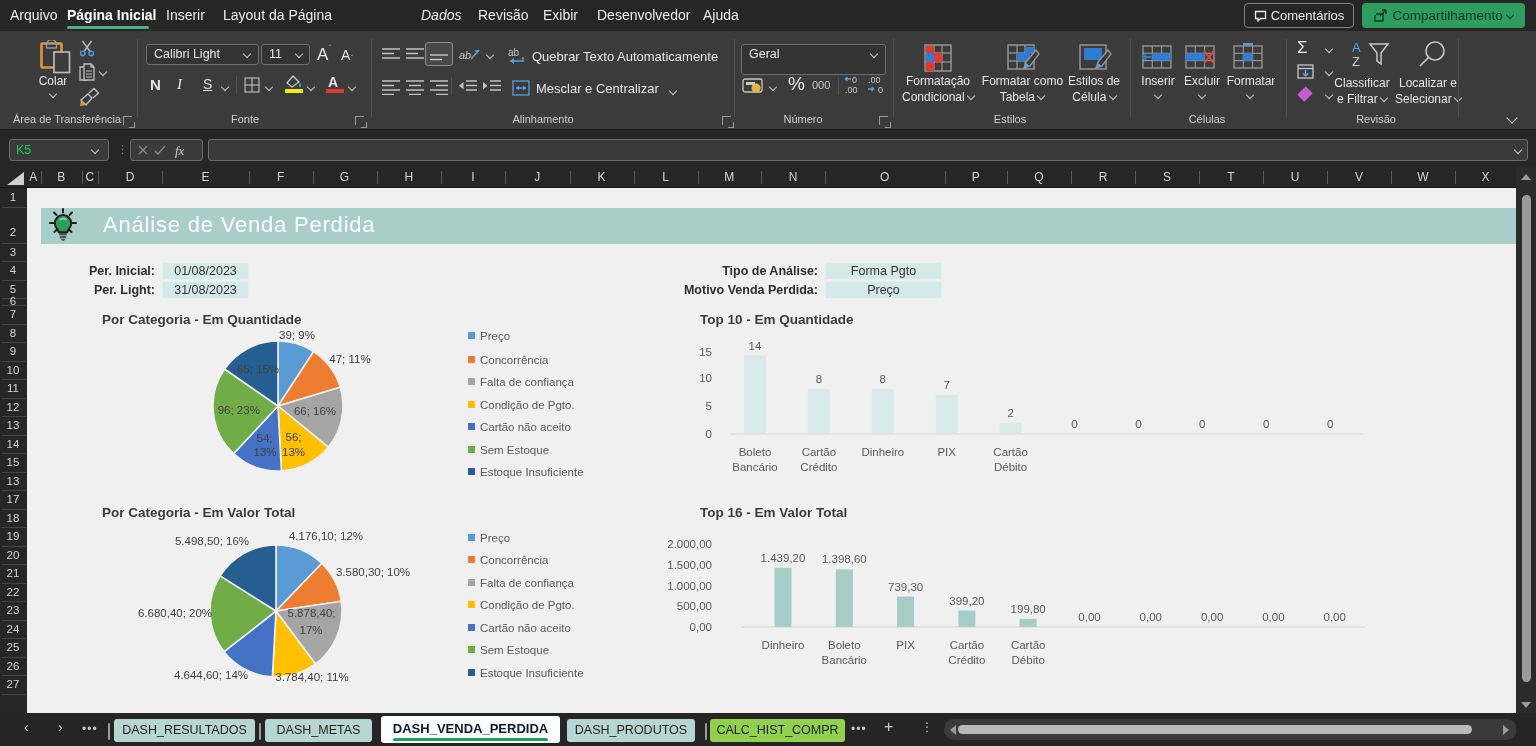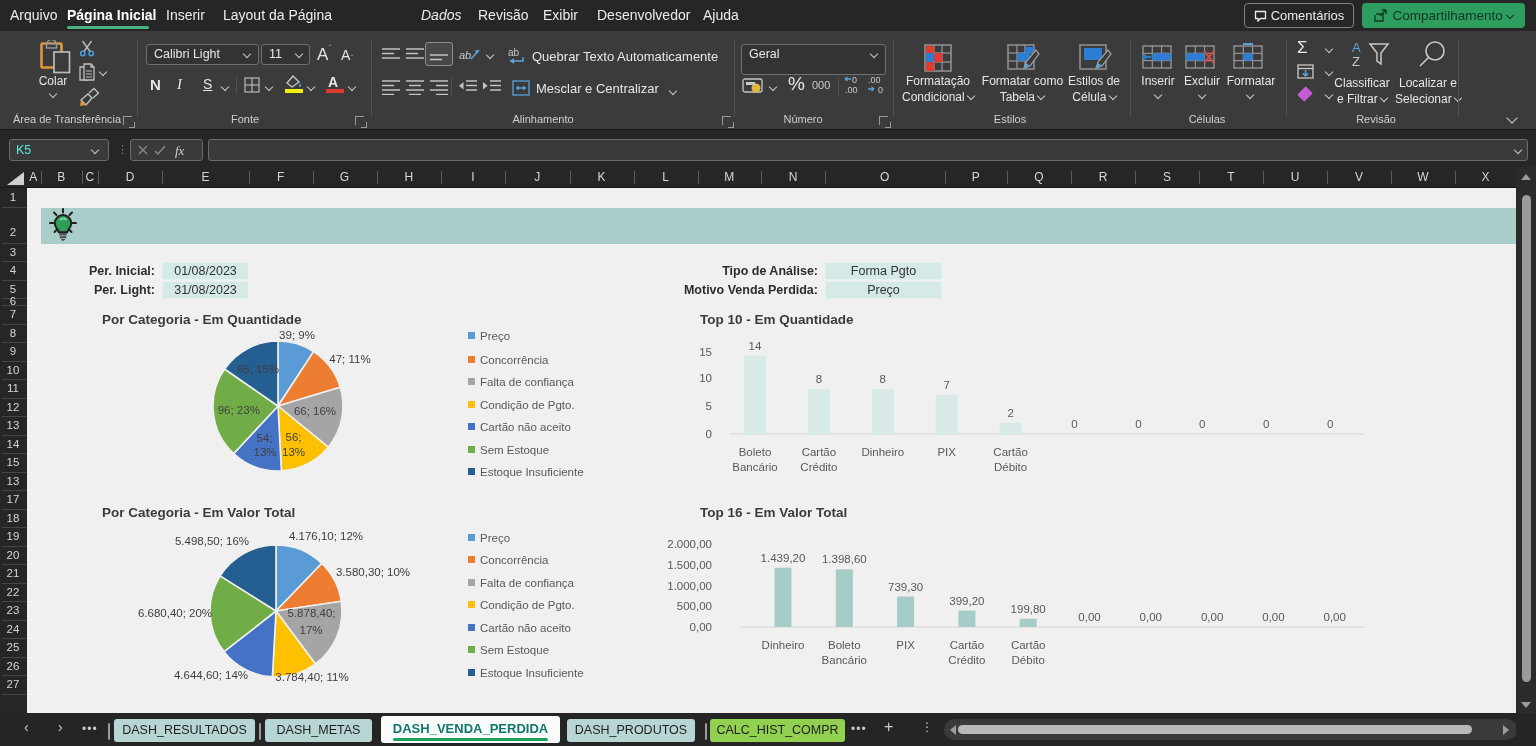--- a/index.html
+++ b/index.html
@@ -15,21 +15,21 @@
 .gsep{position:absolute;top:8px;width:1px;height:78px;background:#4f4f4f;}
 .glabel{position:absolute;top:82px;height:16px;font-size:11px;color:#cfcfcf;text-align:center;}
 .launcher{position:absolute;top:85px;width:9px;height:9px;border-left:1px solid #9a9a9a;border-top:1px solid #9a9a9a;}
 .launcher:after{content:"";position:absolute;right:-3px;bottom:-3px;width:5px;height:5px;border-right:1.5px solid #9a9a9a;border-bottom:1.5px solid #9a9a9a;}
 .rtext{position:absolute;color:#e6e6e6;font-size:13px;white-space:nowrap;}
 .rtextc{position:absolute;color:#e6e6e6;font-size:12px;white-space:nowrap;text-align:center;}
 .combo{position:absolute;background:#333333;border:1px solid #707070;border-radius:3px;color:#e8e8e8;font-size:12.5px;}
 .chev{display:inline-block;width:6px;height:6px;border-right:1.3px solid #c8c8c8;border-bottom:1.3px solid #c8c8c8;transform:rotate(45deg);vertical-align:2px;}
 .chevabs{position:absolute;width:6px;height:6px;border-right:1.3px solid #c8c8c8;border-bottom:1.3px solid #c8c8c8;transform:rotate(45deg);}
 #fbar{position:absolute;left:0;top:130px;width:1536px;height:37px;background:#262626;}
-#namebox{position:absolute;left:9px;top:9px;width:100px;height:22px;background:#3a3a3a;border:1px solid #6a6a6a;border-radius:3px;color:#5eead4;font-size:12.5px;line-height:20px;padding-left:6px;}
+#namebox{position:absolute;left:9px;top:9px;width:100px;height:22px;background:#3a3a3a;border:1px solid #6a6a6a;border-radius:3px;color:#22c55e;font-size:12.5px;line-height:20px;padding-left:6px;}
 #fxbox{position:absolute;left:130px;top:9px;width:73px;height:22px;background:#3a3a3a;border:1px solid #6a6a6a;border-radius:3px;color:#9a9a9a;}
 #finput{position:absolute;left:208px;top:9px;width:1320px;height:22px;background:#3a3a3a;border:1px solid #6a6a6a;border-radius:3px;}
 #colhead{position:absolute;left:0;top:167px;width:1516px;height:21px;background:#262626;border-bottom:1px solid #171717;}
 #colhead .cl{position:absolute;top:0;height:20px;line-height:20px;text-align:center;color:#d6d6d6;font-size:12px;}
 #colhead .cs{position:absolute;top:4px;width:1px;height:13px;background:#5a5a5a;}
 #rowhead{position:absolute;left:0;top:188px;width:27px;height:525px;background:#262626;}
 #rowhead .rl{position:absolute;left:0;width:26px;text-align:center;color:#d6d6d6;font-size:11.5px;}
 #rowhead .rs{position:absolute;left:2px;width:24px;height:1px;background:#454545;}
 #sheet{position:absolute;left:27px;top:188px;width:1489px;height:525px;background:#f0f0f0;overflow:hidden;}
 #titleband{position:absolute;left:14px;top:19.5px;width:1475px;height:36px;background:#a9cdc9;}
@@ -465,20 +465,21 @@
   <div class="rs" style="top:450.0px;"></div>
   <div class="rl" style="top:450.0px;height:18.5px;line-height:18.5px;">25</div>
   <div class="rs" style="top:468.5px;"></div>
   <div class="rl" style="top:468.5px;height:18.5px;line-height:18.5px;">26</div>
   <div class="rs" style="top:487.0px;"></div>
   <div class="rl" style="top:487.0px;height:18.5px;line-height:18.5px;">27</div>
   <div class="rs" style="top:505.5px;"></div>
 </div>
 <div id="sheet">
   <div id="titleband"></div>
+  <div id="titletext">Análise de Venda Perdida</div>
   <svg id="charts" style="position:absolute;left:0;top:0;" width="1489" height="525">
   <g font-family="Liberation Sans, sans-serif">
   <path d="M251.0,218.0 L251.00,153.00 A65,65 0 0 1 286.58,163.61 Z" fill="#5B9BD5" stroke="#f0f0f0" stroke-width="1.6"></path>
   <path d="M251.0,218.0 L286.58,163.61 A65,65 0 0 1 313.22,199.20 Z" fill="#ED7D31" stroke="#f0f0f0" stroke-width="1.6"></path>
   <path d="M251.0,218.0 L313.22,199.20 A65,65 0 0 1 301.26,259.22 Z" fill="#A5A5A5" stroke="#f0f0f0" stroke-width="1.6"></path>
   <path d="M251.0,218.0 L301.26,259.22 A65,65 0 0 1 254.38,282.91 Z" fill="#FFC000" stroke="#f0f0f0" stroke-width="1.6"></path>
   <path d="M251.0,218.0 L254.38,282.91 A65,65 0 0 1 206.69,265.55 Z" fill="#4472C4" stroke="#f0f0f0" stroke-width="1.6"></path>
   <path d="M251.0,218.0 L206.69,265.55 A65,65 0 0 1 197.55,181.01 Z" fill="#70AD47" stroke="#f0f0f0" stroke-width="1.6"></path>
   <path d="M251.0,218.0 L197.55,181.01 A65,65 0 0 1 251.00,153.00 Z" fill="#255E91" stroke="#f0f0f0" stroke-width="1.6"></path>
   <text x="270" y="150.5" font-size="11.5" fill="#404040" text-anchor="middle">39; 9%</text>
@@ -641,21 +642,21 @@
   <div class="tri" style="left:5px;top:535px;border-left:5px solid transparent;border-right:5px solid transparent;border-top:6px solid #9b9b9b;"></div>
 </div>
 <div id="tabbar">
   <div style="position:absolute;left:24px;top:6px;color:#cdcdcd;font-size:14px;">‹</div>
   <div style="position:absolute;left:58px;top:6px;color:#cdcdcd;font-size:14px;">›</div>
   <div class="dots3" style="left:82px;top:9px;">•••</div>
   <div class="tsep" style="left:108px;"></div>
   <div class="stab" style="left:114px;width:141px;">DASH_RESULTADOS</div>
   <div class="tsep" style="left:259px;"></div>
   <div class="stab" style="left:265px;width:107px;">DASH_METAS</div>
-  <div class="stab" style="left:381px;width:179px;top:3px;height:27px;background:#fbfdfc;font-weight:bold;font-size:13px;color:#0f766e;line-height:25px;">DASH_VENDA_PERDIDA<div style="position:absolute;left:12px;right:12px;bottom:2px;height:3px;background:#21a05c;border-radius:2px;"></div></div>
+  <div class="stab" style="left:381px;width:179px;top:3px;height:27px;background:#fbfdfc;font-weight:bold;font-size:13px;color:#0f172a;line-height:25px;">DASH_VENDA_PERDIDA<div style="position:absolute;left:12px;right:12px;bottom:2px;height:3px;background:#21a05c;border-radius:2px;"></div></div>
   <div class="stab" style="left:567px;width:128px;">DASH_PRODUTOS</div>
   <div class="tsep" style="left:705px;"></div>
   <div class="stab" style="left:710px;width:135px;background:#92d050;">CALC_HIST_COMPR</div>
   <div class="dots3" style="left:851px;top:9px;">•••</div>
   <div style="position:absolute;left:884px;top:5px;color:#cdcdcd;font-size:16px;">+</div>
   <div style="position:absolute;left:921px;top:7px;color:#cdcdcd;font-size:12px;">⋮</div>
   <div id="hsb">
 <div class="tri" style="left:6px;top:6px;border-top:5px solid transparent;border-bottom:5px solid transparent;border-right:6px solid #9b9b9b;"></div>
 <div id="hthumb"></div>
 <div class="tri" style="left:559px;top:6px;border-top:5px solid transparent;border-bottom:5px solid transparent;border-left:6px solid #9b9b9b;"></div>

